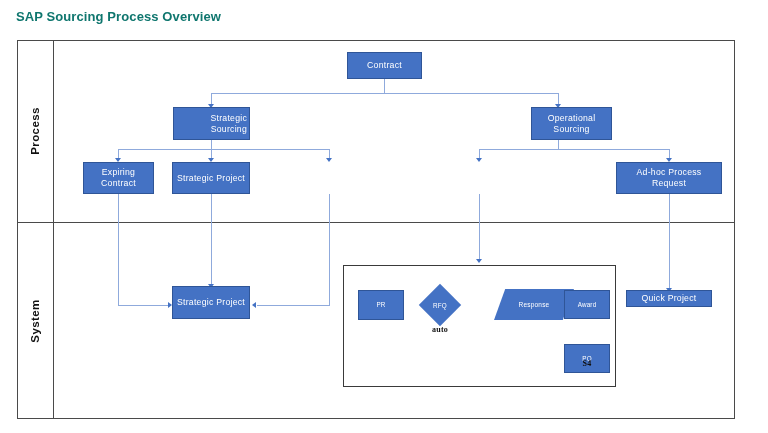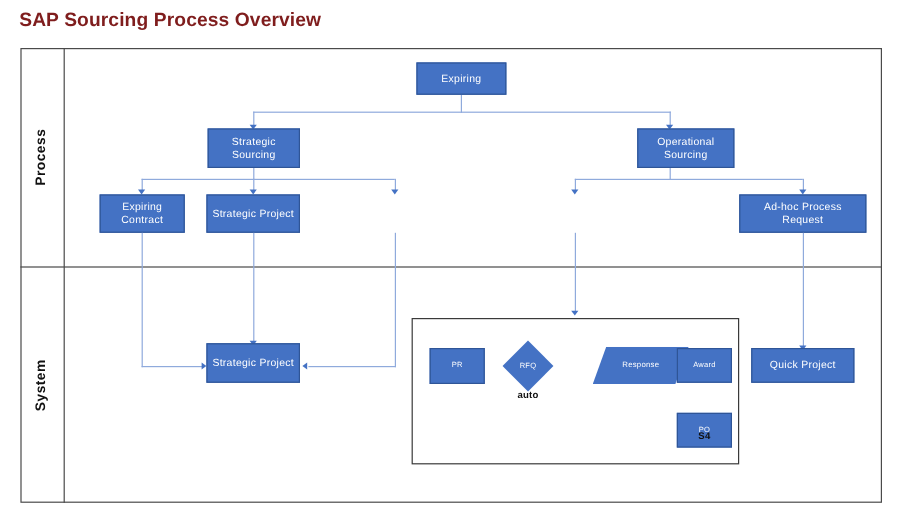--- a/index.html
+++ b/index.html
@@ -1,21 +1,21 @@
 <!DOCTYPE html>
 <html><head>
 <meta charset="utf-8">
 <style>
   html,body{margin:0;padding:0;background:#ffffff;}
   body{width:768px;height:433px;font-family:"Liberation Sans",sans-serif;overflow:hidden;}
   .page{position:relative;width:768px;height:433px;background:#fff;}
 
   .title{
     position:absolute;left:16px;top:9px;
-    font-size:16px;font-weight:bold;color:#7f1d1d;
+    font-size:13px;font-weight:bold;color:#0f766e;
     letter-spacing:.1px;white-space:nowrap;
   }
 
   
   .frame{position:absolute;left:17px;top:40px;width:718px;height:379px;
          border:1.6px solid #4a4a4a;box-sizing:border-box;background:#fff;}
   .lane-div{position:absolute;left:17px;top:222px;width:718px;height:0;
             border-top:1.6px solid #4a4a4a;}
   .lane-col{position:absolute;left:53px;top:40px;width:0;height:379px;
             border-left:1.6px solid #4a4a4a;}
@@ -46,21 +46,21 @@
     color:#fff;font-size:6.3px;letter-spacing:.2px;
   }
   .para{
     position:absolute;background:#4472C4;
     clip-path:polygon(14% 0,100% 0,86% 100%,0 100%);
     display:flex;align-items:center;justify-content:center;
     color:#fff;font-size:6.5px;letter-spacing:.2px;
   }
 
   .sub-label{position:absolute;font-size:8px;font-weight:bold;color:#111;
-             text-align:center;letter-spacing:.2px;}
+             text-align:center;letter-spacing:.2px;font-family:Liberation Serif, serif;}
 
   .innerbox{position:absolute;border:1.6px solid #3a3a3a;box-sizing:border-box;background:#fff;}
 
   
   .ln{position:absolute;background:#8FAADC;}
   .ln.v{width:1.3px;}
   .ln.h{height:1.3px;}
   .arrow{position:absolute;width:0;height:0;
          border-left:3.4px solid transparent;border-right:3.4px solid transparent;
          border-top:4.6px solid #4472C4;}
@@ -104,24 +104,24 @@
   <div class="arrow" style="left:325.5px;top:158px;"></div>
 
   <div class="ln v" style="left:558px;top:140px;height:10px;"></div>
   <div class="ln h" style="left:479px;top:149px;width:190px;"></div>
   <div class="ln v" style="left:479px;top:149px;height:11px;"></div>
   <div class="arrow" style="left:475.5px;top:158px;"></div>
   <div class="ln v" style="left:669px;top:149px;height:11px;"></div>
   <div class="arrow" style="left:665.5px;top:158px;"></div>
 
   <div class="node" style="left:347px;top:52px;width:75px;height:27px;">
-    <span>Expiring</span>
+    <span>Contract</span>
   </div>
 
-  <div class="node" style="left:173px;top:107px;width:77px;height:33px;">
+  <div class="node" style="left:173px;top:107px;width:77px;height:33px;text-align:right;">
     <span>Strategic Sourcing</span>
   </div>
 
   <div class="node" style="left:531px;top:107px;width:81px;height:33px;">
     <span>Operational Sourcing</span>
   </div>
 
   <div class="node" style="left:83px;top:162px;width:71px;height:32px;">
     <span>Expiring Contract</span>
   </div>
@@ -150,21 +150,21 @@
   <div class="ln v" style="left:479px;top:194px;height:66px;"></div>
   <div class="arrow" style="left:475.5px;top:259px;"></div>
 
   <div class="ln v" style="left:669px;top:194px;height:95px;"></div>
   <div class="arrow" style="left:665.5px;top:288px;"></div>
 
   <div class="node" style="left:172px;top:286px;width:78px;height:33px;">
     <span>Strategic Project</span>
   </div>
 
-  <div class="node" style="left:626px;top:290px;width:86px;height:29px;">
+  <div class="node" style="left:626px;top:290px;width:86px;height:17px;">
     <span>Quick Project</span>
   </div>
 
   <div class="innerbox" style="left:343px;top:265px;width:273px;height:122px;"></div>
 
   <div class="node small" style="left:358px;top:290px;width:46px;height:30px;">
     <span>PR</span>
   </div>
 
   <div class="diamond" style="left:425px;top:290px;width:30px;height:30px;"></div>

